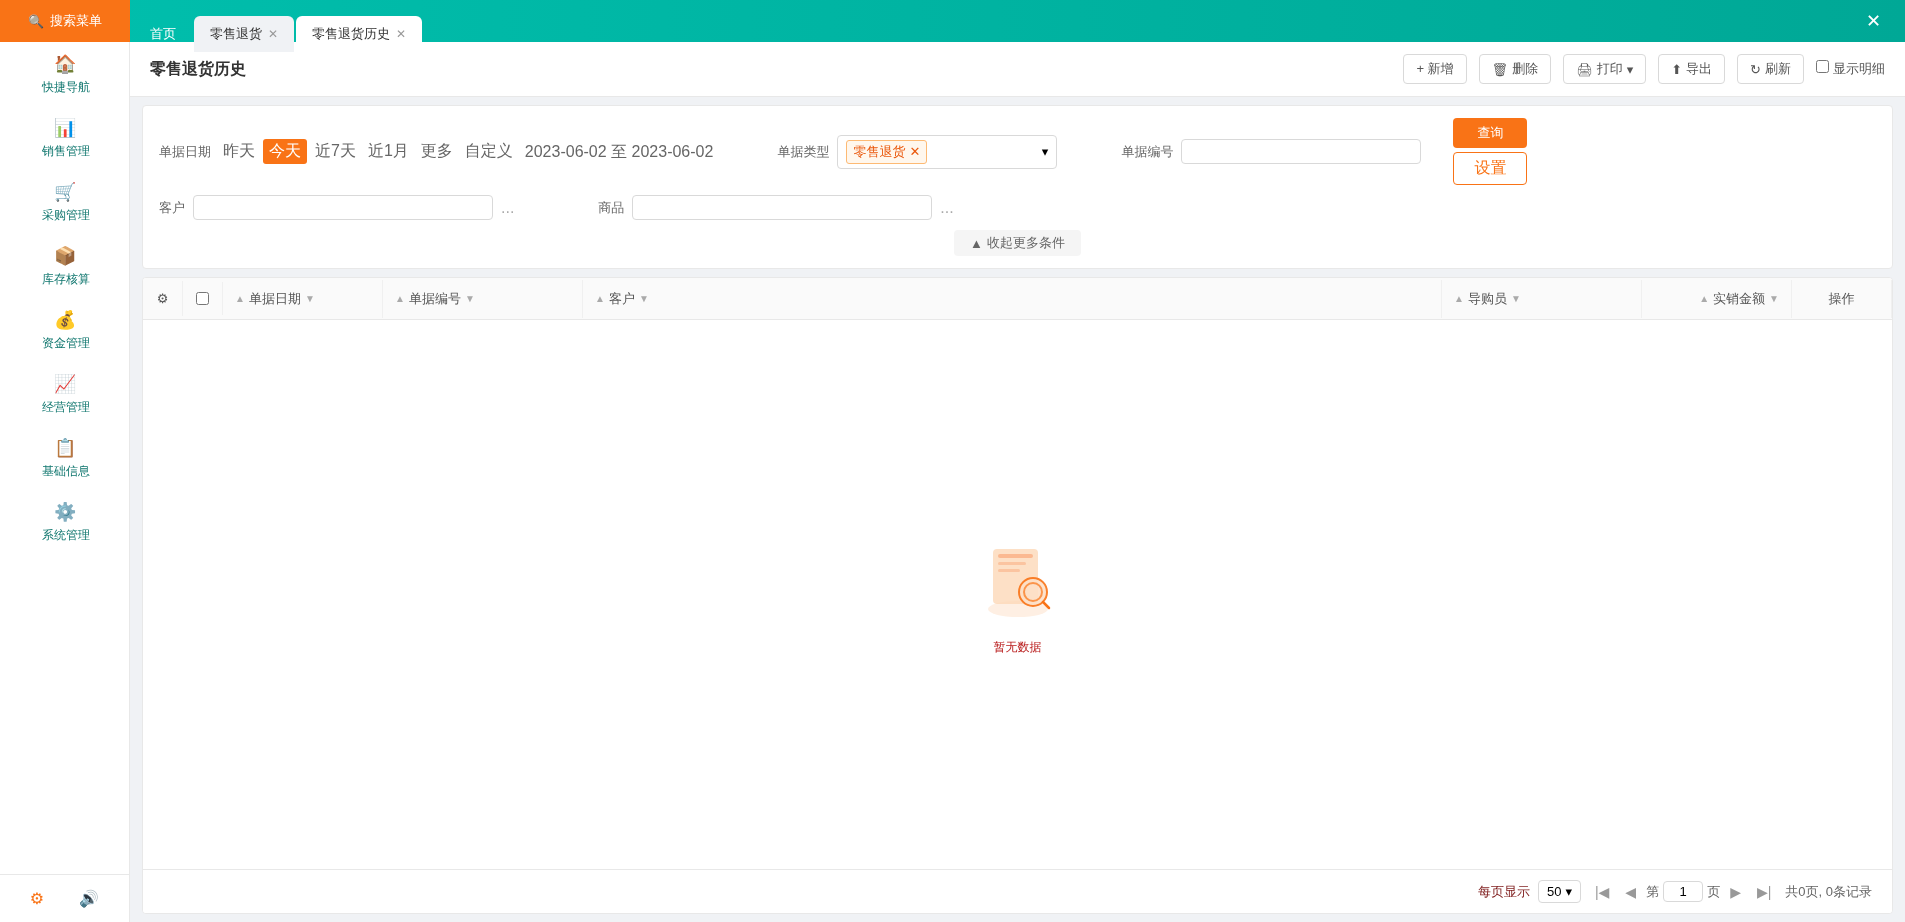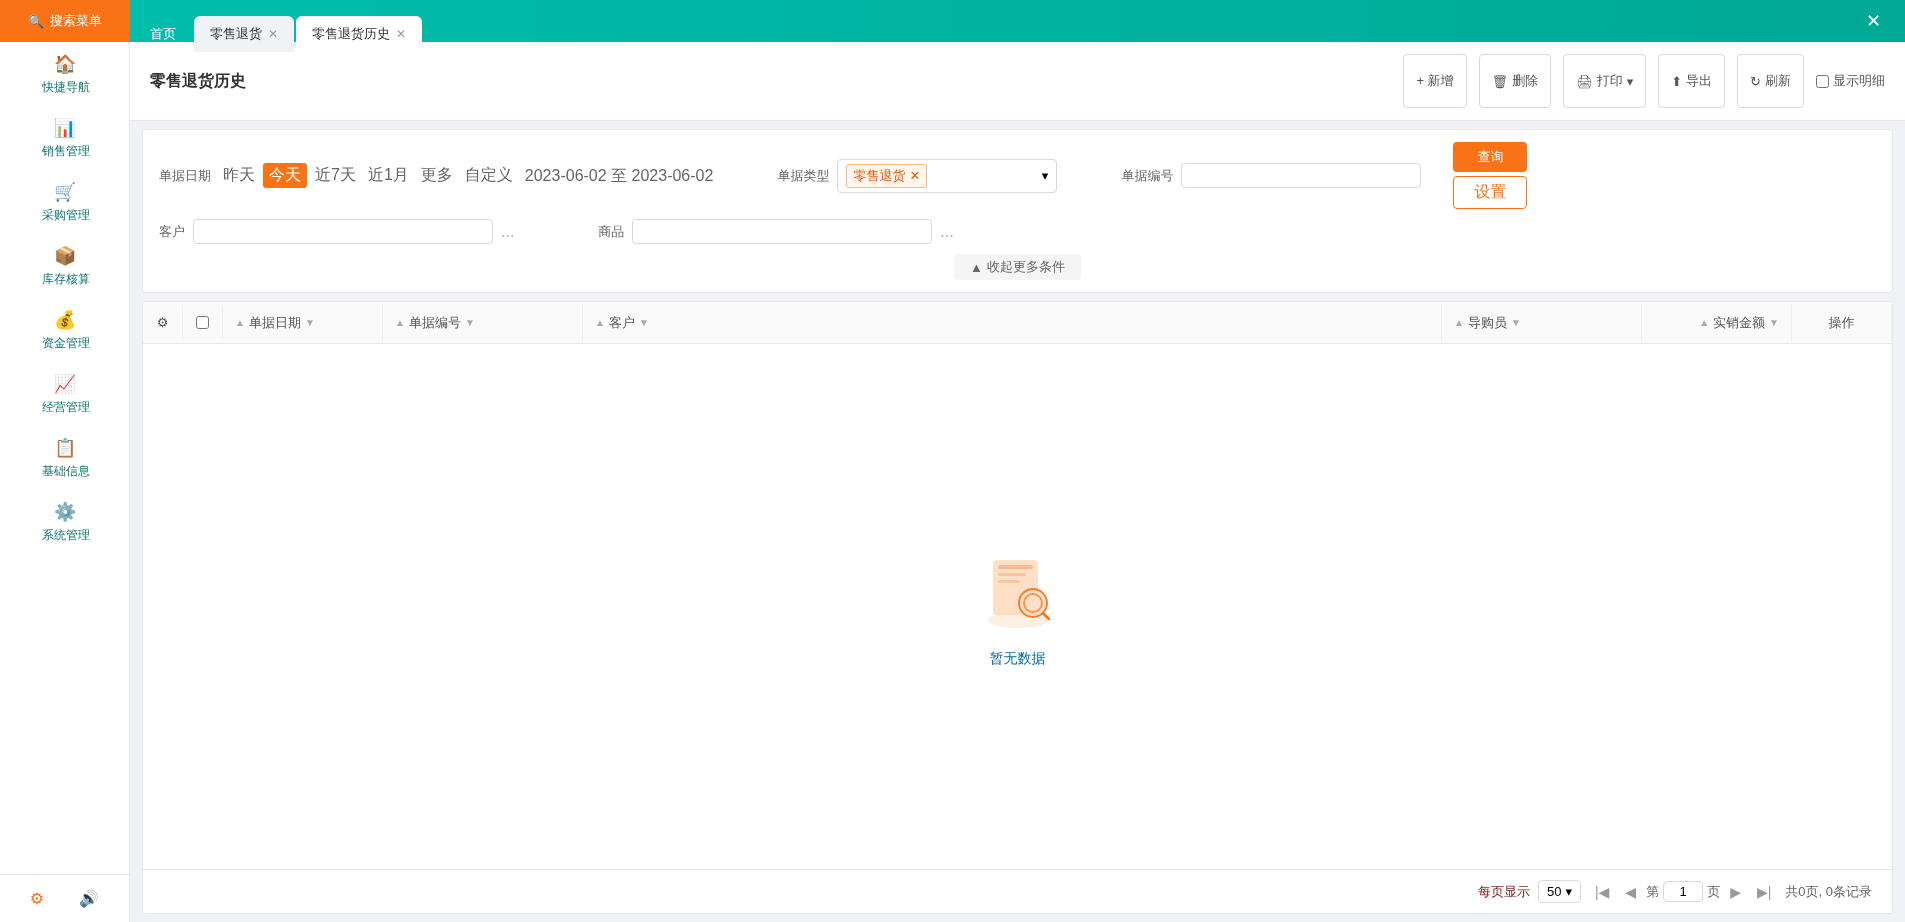--- a/index.html
+++ b/index.html
@@ -56,24 +56,24 @@
     .content { flex: 1; display: flex; flex-direction: column; overflow: hidden; background: #f0f2f5; }
 
     
     .page-header {
       background: white; padding: 12px 20px; display: flex; align-items: center; justify-content: space-between;
       border-bottom: 1px solid #e8e8e8; min-height: 52px;
     }
     .page-title { font-size: 16px; font-weight: 600; color: #333; }
     .toolbar { display: flex; align-items: center; gap: 12px; }
     .toolbar-btn {
-      display: flex; align-items: center; gap: 4px; padding: 17px 12px;
+      display: flex; align-items: center; gap: 4px; padding: 5px 12px;
       border: 1px solid #d9d9d9; border-radius: 4px; background: white; cursor: pointer; color: #555; font-size: 13px;
     }
-    .show-detail { display: flex; align-items: center; gap: 4px; color: #555; cursor: pointer; font-size: 13px; }
+    .show-detail { display: flex; align-items: flex-start; gap: 4px; color: #555; cursor: pointer; font-size: 13px; }
     .show-detail input[type=checkbox] { cursor: pointer; }
 
     
     .filter-area {
       background: white; margin: 8px 12px 0 12px; border-radius: 4px;
       padding: 12px 16px; border: 1px solid #e8e8e8;
     }
     .filter-row { display: flex; align-items: center; gap: 24px; margin-bottom: 10px; flex-wrap: wrap; }
     .filter-item { display: flex; align-items: center; gap: 8px; }
     .filter-label { color: #666; white-space: nowrap; font-size: 13px; }
@@ -125,21 +125,21 @@
     .th.customer { flex: 1; }
     .th.guide { width: 200px; }
     .th.amount { width: 150px; justify-content: flex-end; }
     .th.operation { width: 100px; justify-content: center; }
     .sort-icon { color: #aaa; font-size: 10px; }
 
     .empty-state {
       flex: 1; display: flex; flex-direction: column; align-items: center; justify-content: center;
       color: #aaa; gap: 12px; padding: 40px;
     }
-    .empty-text { font-size: 14px; color: #0369a1; text-align: right; }
+    .empty-text { font-size: 12px; color: #b91c1c; text-align: right; }
 
     
     .pagination {
       background: white; border-top: 1px solid #e8e8e8;
       display: flex; align-items: center; justify-content: flex-end;
       padding: 10px 20px; gap: 8px; min-height: 44px;
     }
     .pagination-label { color: #7f1d1d; }
     .page-size-select {
       border: 1px solid #d9d9d9; border-radius: 4px; padding: 3px 8px; cursor: pointer;

